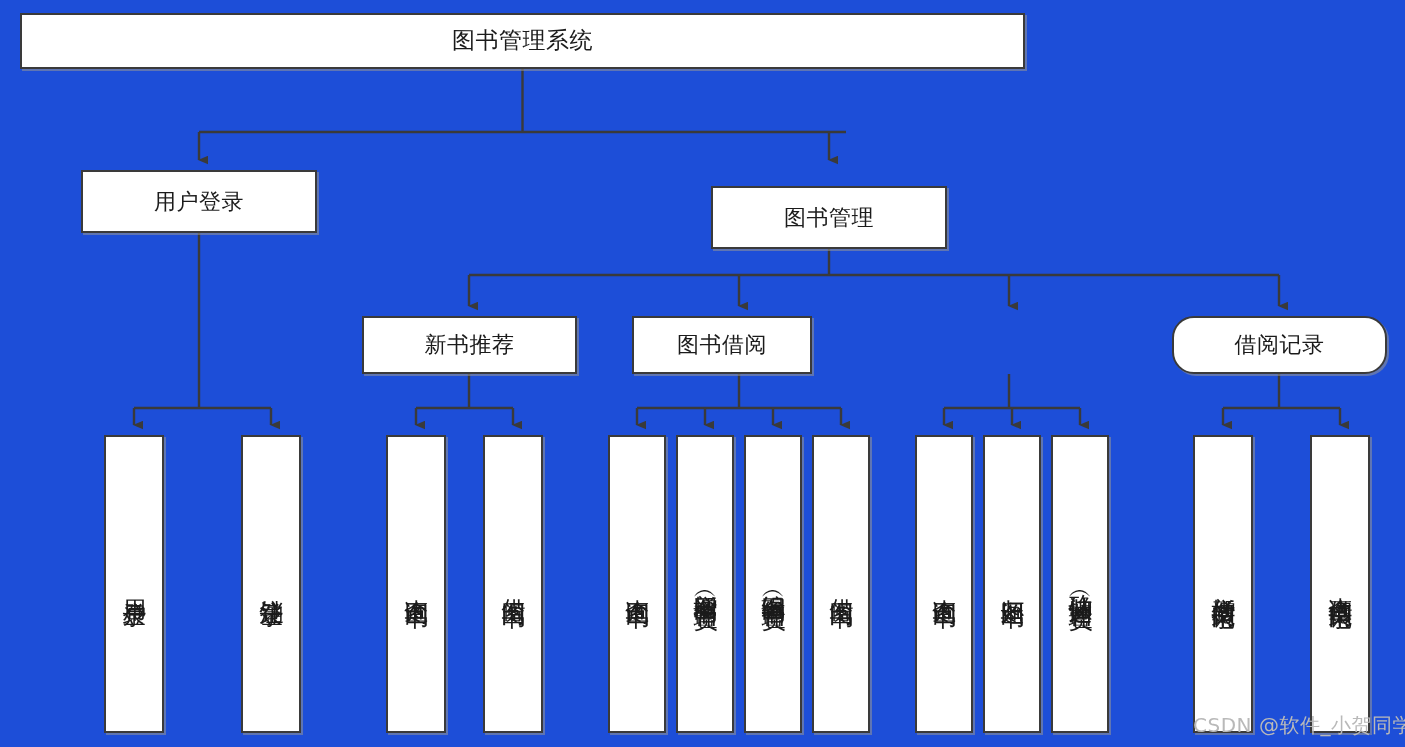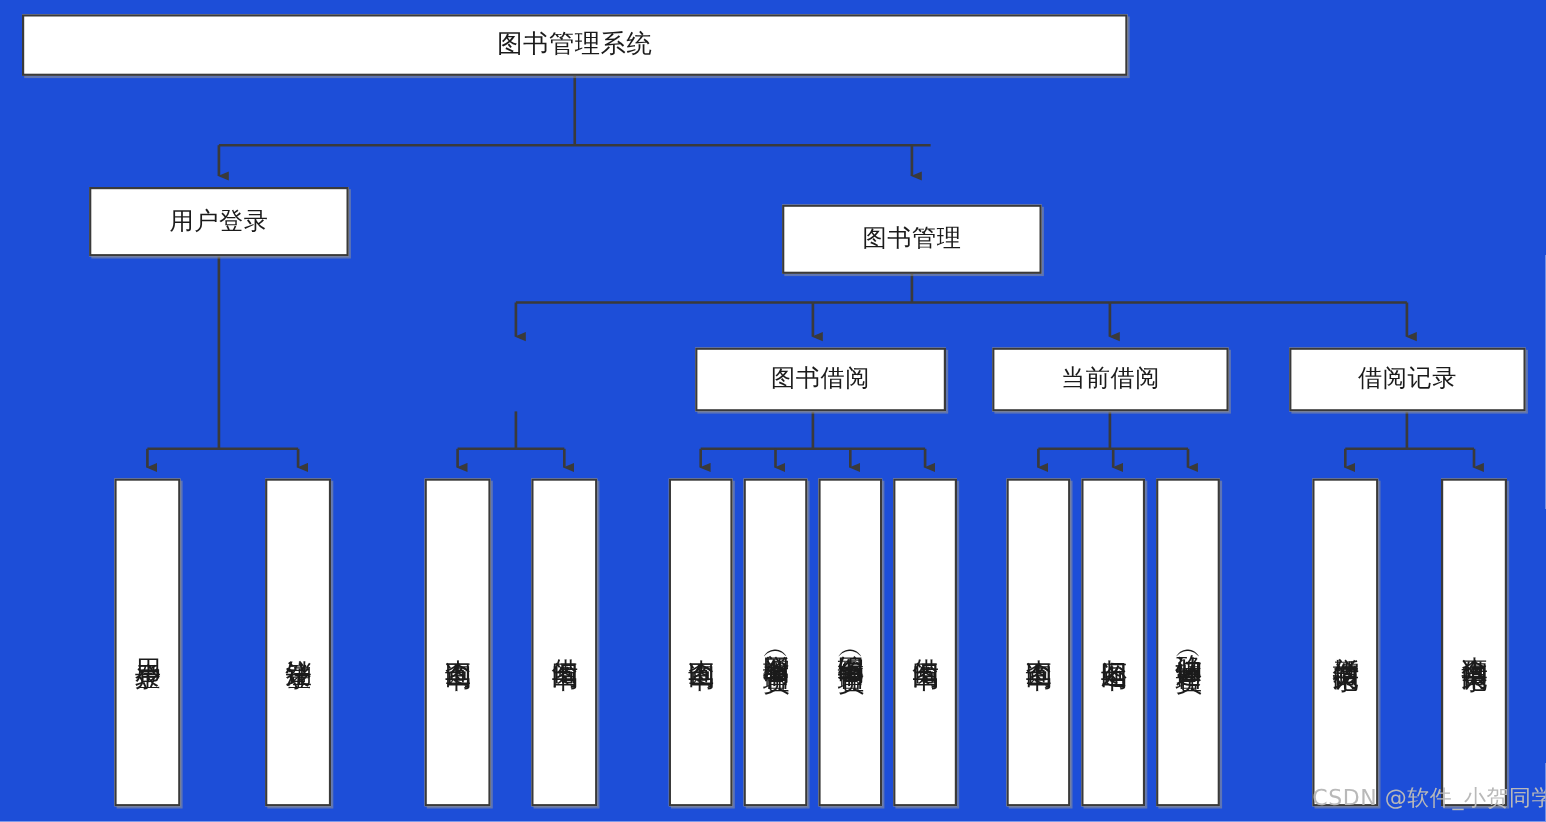--- a/index.html
+++ b/index.html
@@ -130,27 +130,27 @@
     <span class="label">图书管理系统</span>
   </div>
 
   <div class="node horiz" style="left:81px; top:170px; width:236px; height:63px;">
     <span class="label">用户登录</span>
   </div>
   <div class="node horiz" style="left:711px; top:170px; width:236px; height:63px;margin-top:16px;">
     <span class="label">图书管理</span>
   </div>
 
-  <div class="node horiz" style="left:632px; top:316px; width:228px; height:58px;">
+  <div class="node horiz" style="left:362px; top:316px; width:215px; height:58px;">
+    <span class="label">新书推荐</span>
+  </div>
+  <div class="node horiz" style="left:632px; top:316px; width:180px; height:58px;">
     <span class="label">图书借阅</span>
   </div>
-  <div class="node horiz" style="left:902px; top:316px; width:215px; height:58px;">
-    <span class="label">当前借阅</span>
-  </div>
-  <div class="node horiz" style="left:1172px; top:316px; width:215px; height:58px;">
+  <div class="node horiz" style="left:1172px; top:316px; width:215px; height:58px;border-radius:22px;">
     <span class="label">借阅记录</span>
   </div>
 
   <div class="node vert" style="left:104px; top:435px; width:60px; height:298px;">
     <span class="label">用户登录</span>
   </div>
   <div class="node vert" style="left:241px; top:435px; width:60px; height:298px;">
     <span class="label">注销登录</span>
   </div>
 

